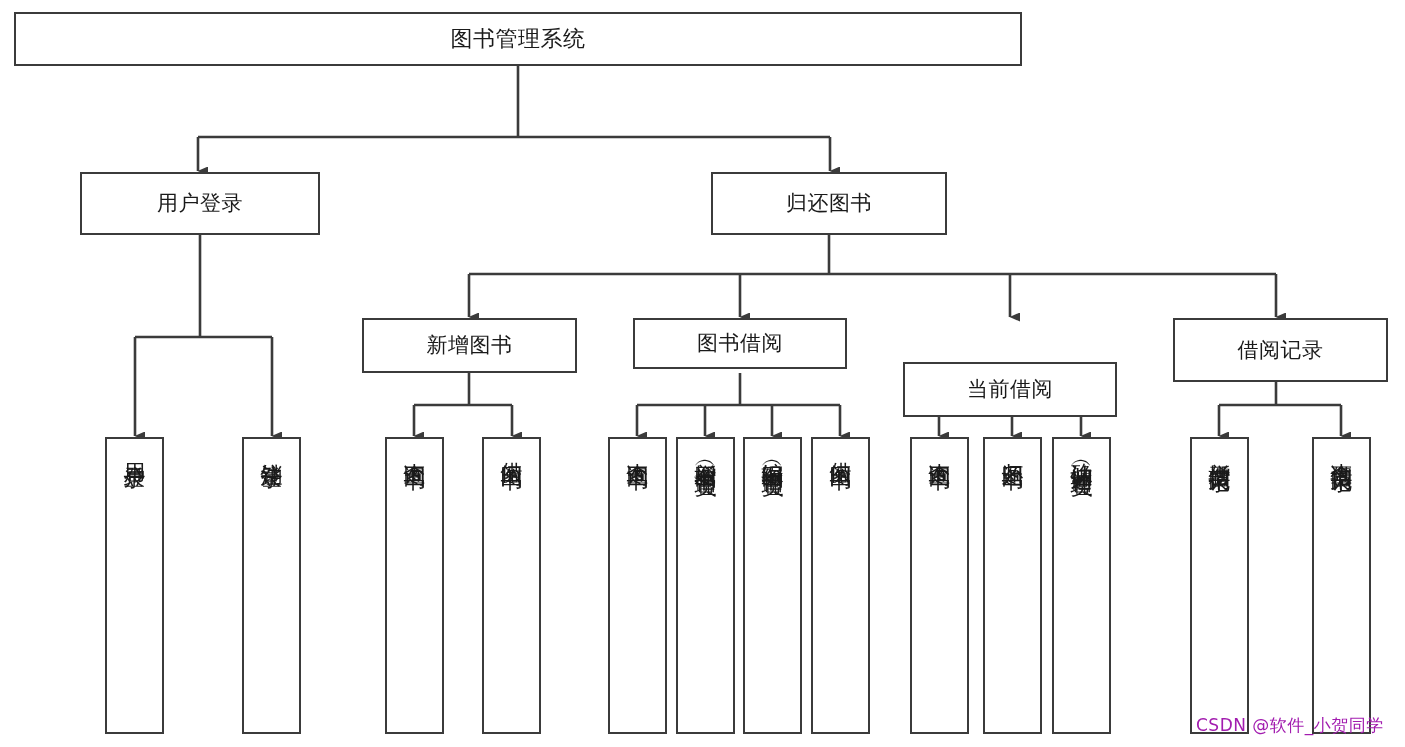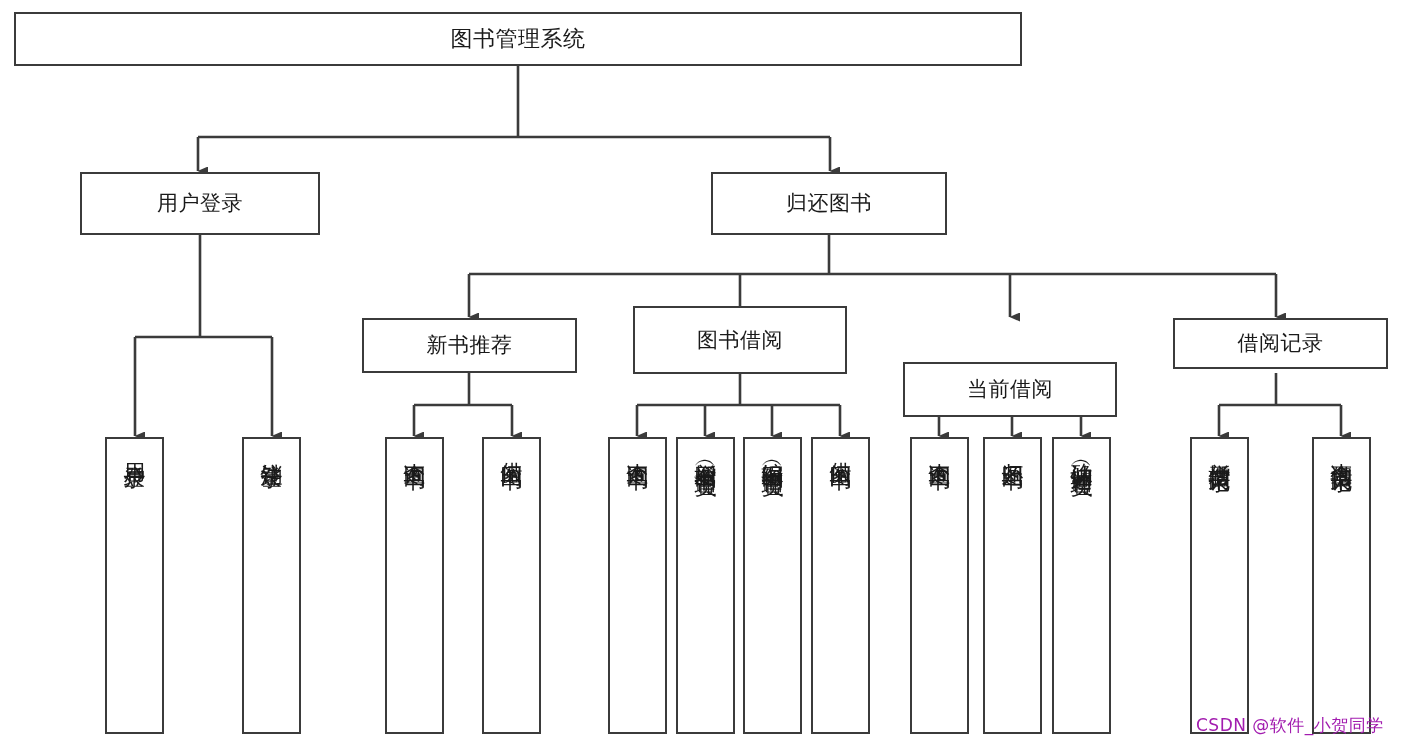--- a/index.html
+++ b/index.html
@@ -127,29 +127,29 @@
   </div>
 
   <div class="node horiz" style="left: 80px; top: 172px; width: 240px; height: 63px;">
     <span class="label">用户登录</span>
   </div>
   <div class="node horiz" style="left: 711px; top: 172px; width: 236px; height: 63px;">
     <span class="label">归还图书</span>
   </div>
 
   <div class="node horiz" style="left: 362px; top: 318px; width: 215px; height: 55px;">
-    <span class="label">新书推荐</span>
+    <span class="label">新增图书</span>
   </div>
-  <div class="node horiz" style="left: 633px; top: 306px; width: 214px; height: 68px;">
+  <div class="node horiz" style="left: 633px; top: 318px; width: 214px; height: 51px;">
     <span class="label">图书借阅</span>
   </div>
   <div class="node horiz" style="left: 903px; top: 318px; width: 214px; height: 55px; margin-top: 44px;">
     <span class="label">当前借阅</span>
   </div>
-  <div class="node horiz" style="left: 1173px; top: 318px; width: 215px; height: 51px;">
+  <div class="node horiz" style="left: 1173px; top: 318px; width: 215px; height: 64px;">
     <span class="label">借阅记录</span>
   </div>
 
   <div class="node vert" style="left: 105px; top: 437px; width: 59px; height: 297px;">
     <span class="label">用户登录</span>
   </div>
   <div class="node vert" style="left: 242px; top: 437px; width: 59px; height: 297px;">
     <span class="label">注销登录</span>
   </div>
 

